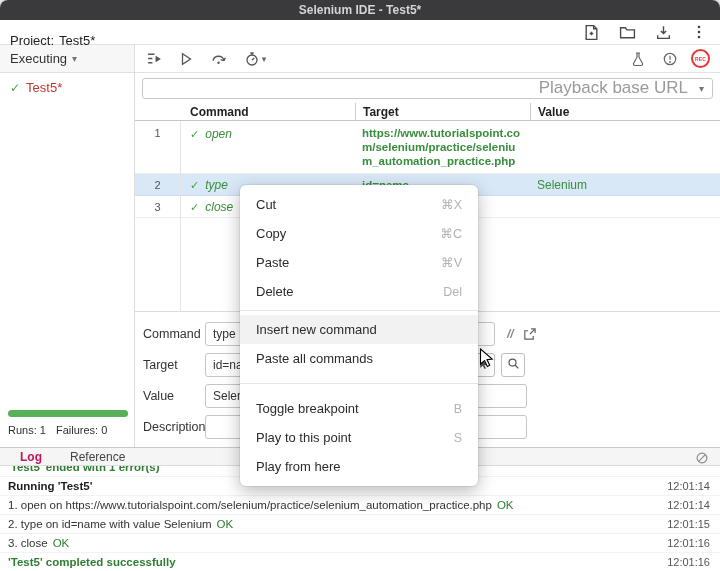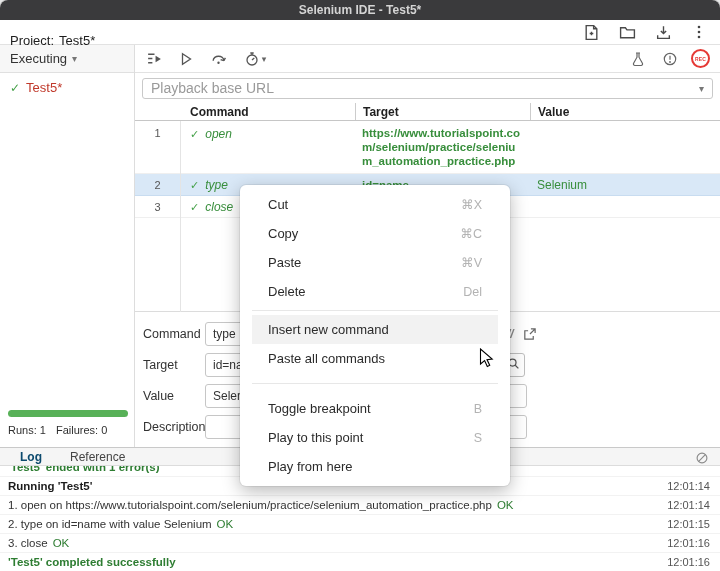--- a/index.html
+++ b/index.html
@@ -40,21 +40,21 @@
            padding:0 8px;gap:10px;}
   .tb-right{margin-left:auto;display:flex;align-items:center;gap:10px;padding-right:2px;}
   .speed-wrap{display:flex;align-items:center;gap:2px;}
   .speed-wrap .caret{font-size:9px;color:#666;}
   .rec-btn{width:19px;height:19px;border-radius:50%;border:2px solid #e53935;background:#fff;
            color:#e53935;font-size:5px;font-weight:bold;display:flex;align-items:center;
            justify-content:center;letter-spacing:.2px;padding:0;}
 
   .playback-row{height:30px;display:flex;align-items:center;padding:0 7px;position:relative;}
   .playback-row input{flex:1;height:21px;border:1px solid #c9c9c9;border-radius:3px;
-                      font-size:14px;padding:0 24px 0 8px;color:#333;outline:none;}
+                      font-size:17px;padding:0 24px 0 8px;color:#333;outline:none;text-align:right;}
   .playback-row input::placeholder{color:#9a9a9a;}
   .playback-caret{position:absolute;right:16px;color:#777;font-size:10px;}
 
   .grid-header{display:flex;height:18px;border-bottom:1px solid #c6c6c6;align-items:center;
                font-size:12px;font-weight:bold;color:#1f1f1f;}
   .gh-gutter{width:45px;}
   .gh-command{width:175px;padding-left:10px;}
   .gh-target{width:175px;padding-left:7px;border-left:1px solid #ccc;height:100%;display:flex;align-items:center;}
   .gh-value{flex:1;padding-left:7px;border-left:1px solid #ccc;height:100%;display:flex;align-items:center;}
 
@@ -84,35 +84,35 @@
   .target-wrap{position:relative;width:260px;}
   .target-wrap input{width:260px;padding-right:20px;}
   .target-wrap .caret{position:absolute;right:7px;top:7px;font-size:9px;color:#777;}
   .in-value,.in-desc{width:322px;}
   .slash-btn{background:none;border:none;color:#8a8a8a;font-size:12px;font-weight:bold;
              font-style:italic;margin-left:10px;padding:0 2px;}
   .sq-btn{width:24px;height:24px;border:1px solid #bfbfbf;border-radius:3px;background:#fff;
           margin-left:6px;display:flex;align-items:center;justify-content:center;padding:0;color:#555;}
 
   
-  .context-menu{position:absolute;left:240px;top:185px;width:270px;background:#fff;
+  .context-menu{position:absolute;left:240px;top:185px;width:238px;background:#fff;
                 border-radius:6px;box-shadow:0 5px 18px rgba(0,0,0,.28),0 0 0 1px rgba(0,0,0,.06);
-                padding:5px 12px;z-index:50;}
+                padding:5px 0;z-index:50;}
   .menu-item{height:29px;display:flex;align-items:center;padding:0 16px;font-size:13px;color:#2b2b2b;}
   .menu-item .mi-shortcut{margin-left:auto;color:#b3b3b3;font-size:12.5px;}
   .menu-item.hl{background:#f2f2f2;}
   .menu-sep{border-top:1px solid #e7e7e7;margin:4px 0;}
   .menu-sep.big{margin:10px 0;}
 
   
   .log-panel{position:absolute;left:0;top:447px;width:720px;height:124px;background:#fff;overflow:hidden;}
   .log-tabs{height:19px;background:#f5f5f5;border-top:1px solid #c9c9c9;border-bottom:1px solid #dcdcdc;
             display:flex;align-items:center;padding-left:20px;gap:28px;position:relative;}
   .tab{font-size:12px;color:#444;}
-  .tab.active{font-weight:bold;color:#0c4a6e;}
+  .tab.active{font-weight:bold;color:#be185d;}
   .log-clear{position:absolute;right:10px;top:2px;color:#8a8a8a;background:none;border:none;padding:0;}
   .log-body{position:absolute;left:0;top:19px;right:0;bottom:0;overflow:hidden;}
   .log-scroll{margin-top:-8px;text-align:right;}
   .log-row{height:19px;display:flex;align-items:center;padding:0 10px 0 8px;
            border-bottom:1px solid #f2f2f2;font-size:11.5px;color:#333;white-space:nowrap;}
   .log-row .time{margin-left:auto;color:#555;font-size:11px;padding-left:8px;}
   .log-row .ok{color:#2e7d32;margin-left:5px;}
   .log-row.k-result .log-text{color:#2e7d32;font-weight:bold;}
   .log-row.k-title .log-text{font-weight:bold;color:#1c1c1c;}
 

